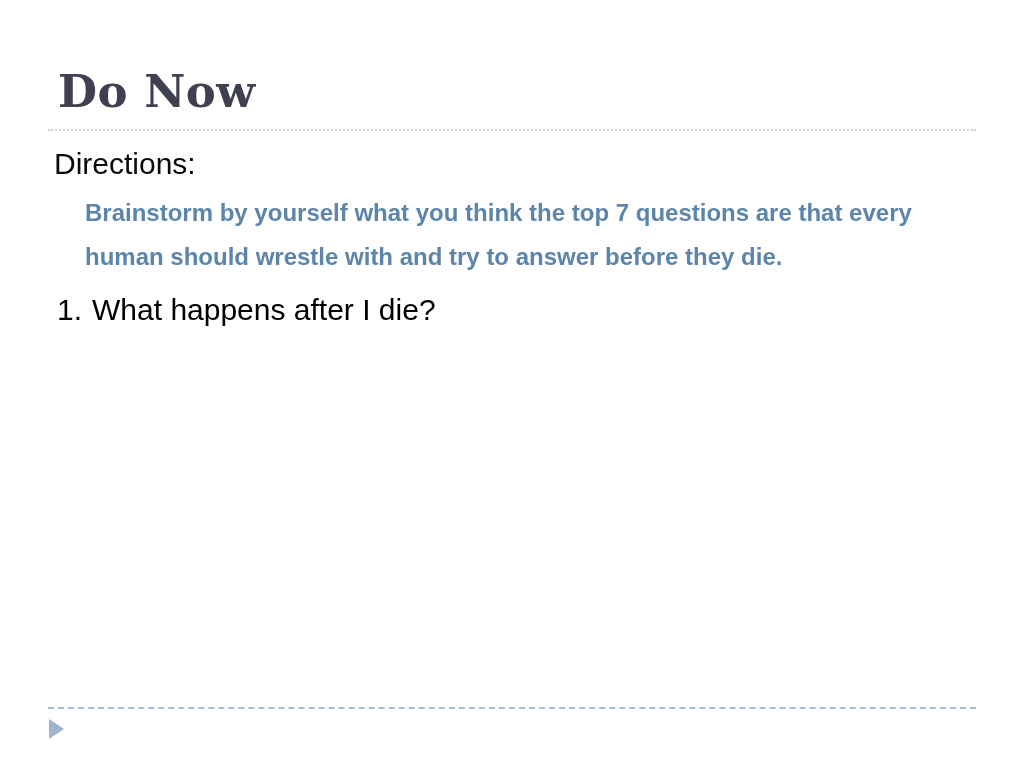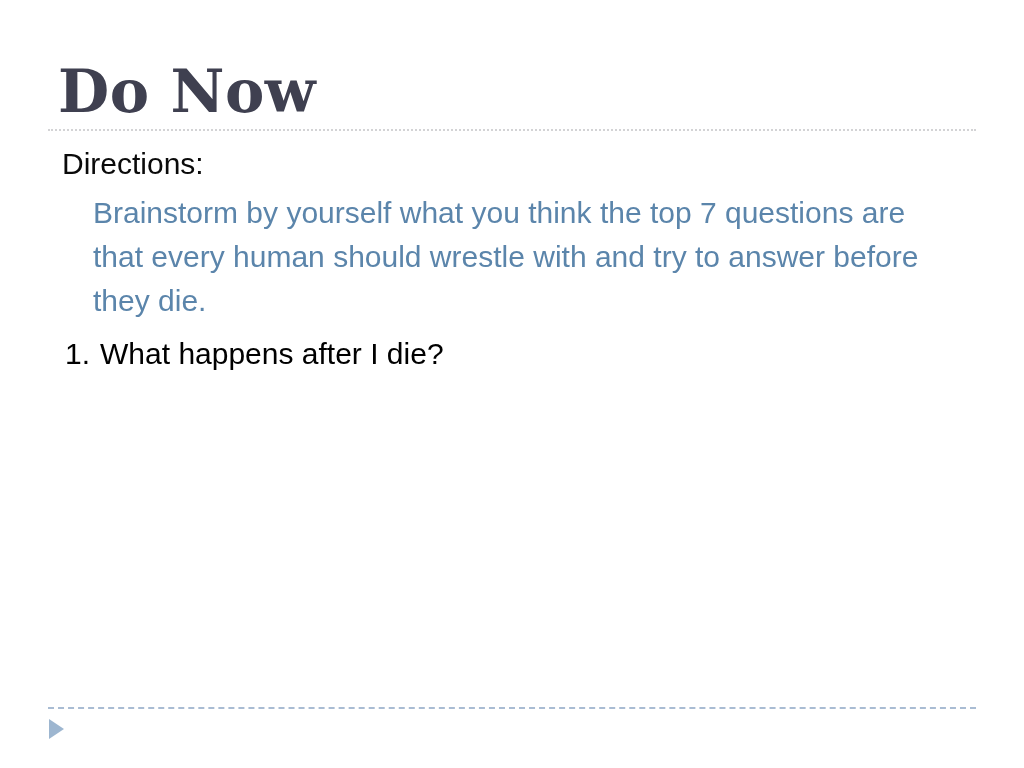--- a/index.html
+++ b/index.html
@@ -22,21 +22,21 @@
     background: #ffffff;
   }
 
   
   .slide-title {
     position: absolute;
     left: 58px;
     top: 66px;
     font-family: "DejaVu Serif", "Liberation Serif", serif;
     font-weight: bold;
-    font-size: 59px;
+    font-size: 45px;
     line-height: 52px;
     letter-spacing: 0.5px;
     color: #3f4050;
     white-space: nowrap;
   }
 
   
   .rule-top {
     position: absolute;
     left: 48px;
@@ -50,40 +50,40 @@
     left: 48px;
     top: 707px;
     width: 928px;
     height: 0;
     border-top: 2px dashed #a9bcd3;
   }
 
   
   .body-area {
     position: absolute;
-    left: 62px;
+    left: 54px;
     top: 143px;
     width: 920px;
   }
 
   .line-plain {
     font-family: "Liberation Sans", sans-serif;
     font-weight: normal;
     font-size: 30px;
     line-height: 42px;
     color: #0a0a0a;
     white-space: nowrap;
   }
 
   .blue-block {
     margin: 6px 0 2px 0;
     padding-left: 31px;
     font-family: "Liberation Sans", sans-serif;
-    font-weight: normal;
-    font-size: 30px;
+    font-weight: bold;
+    font-size: 24px;
     line-height: 44px;
     color: #5b85ab;
     max-width: 860px;
   }
 
   .spacer-sm { height: 8px; }
 
   .numbered-line {
     font-family: "Liberation Sans", sans-serif;
     font-size: 30px;

